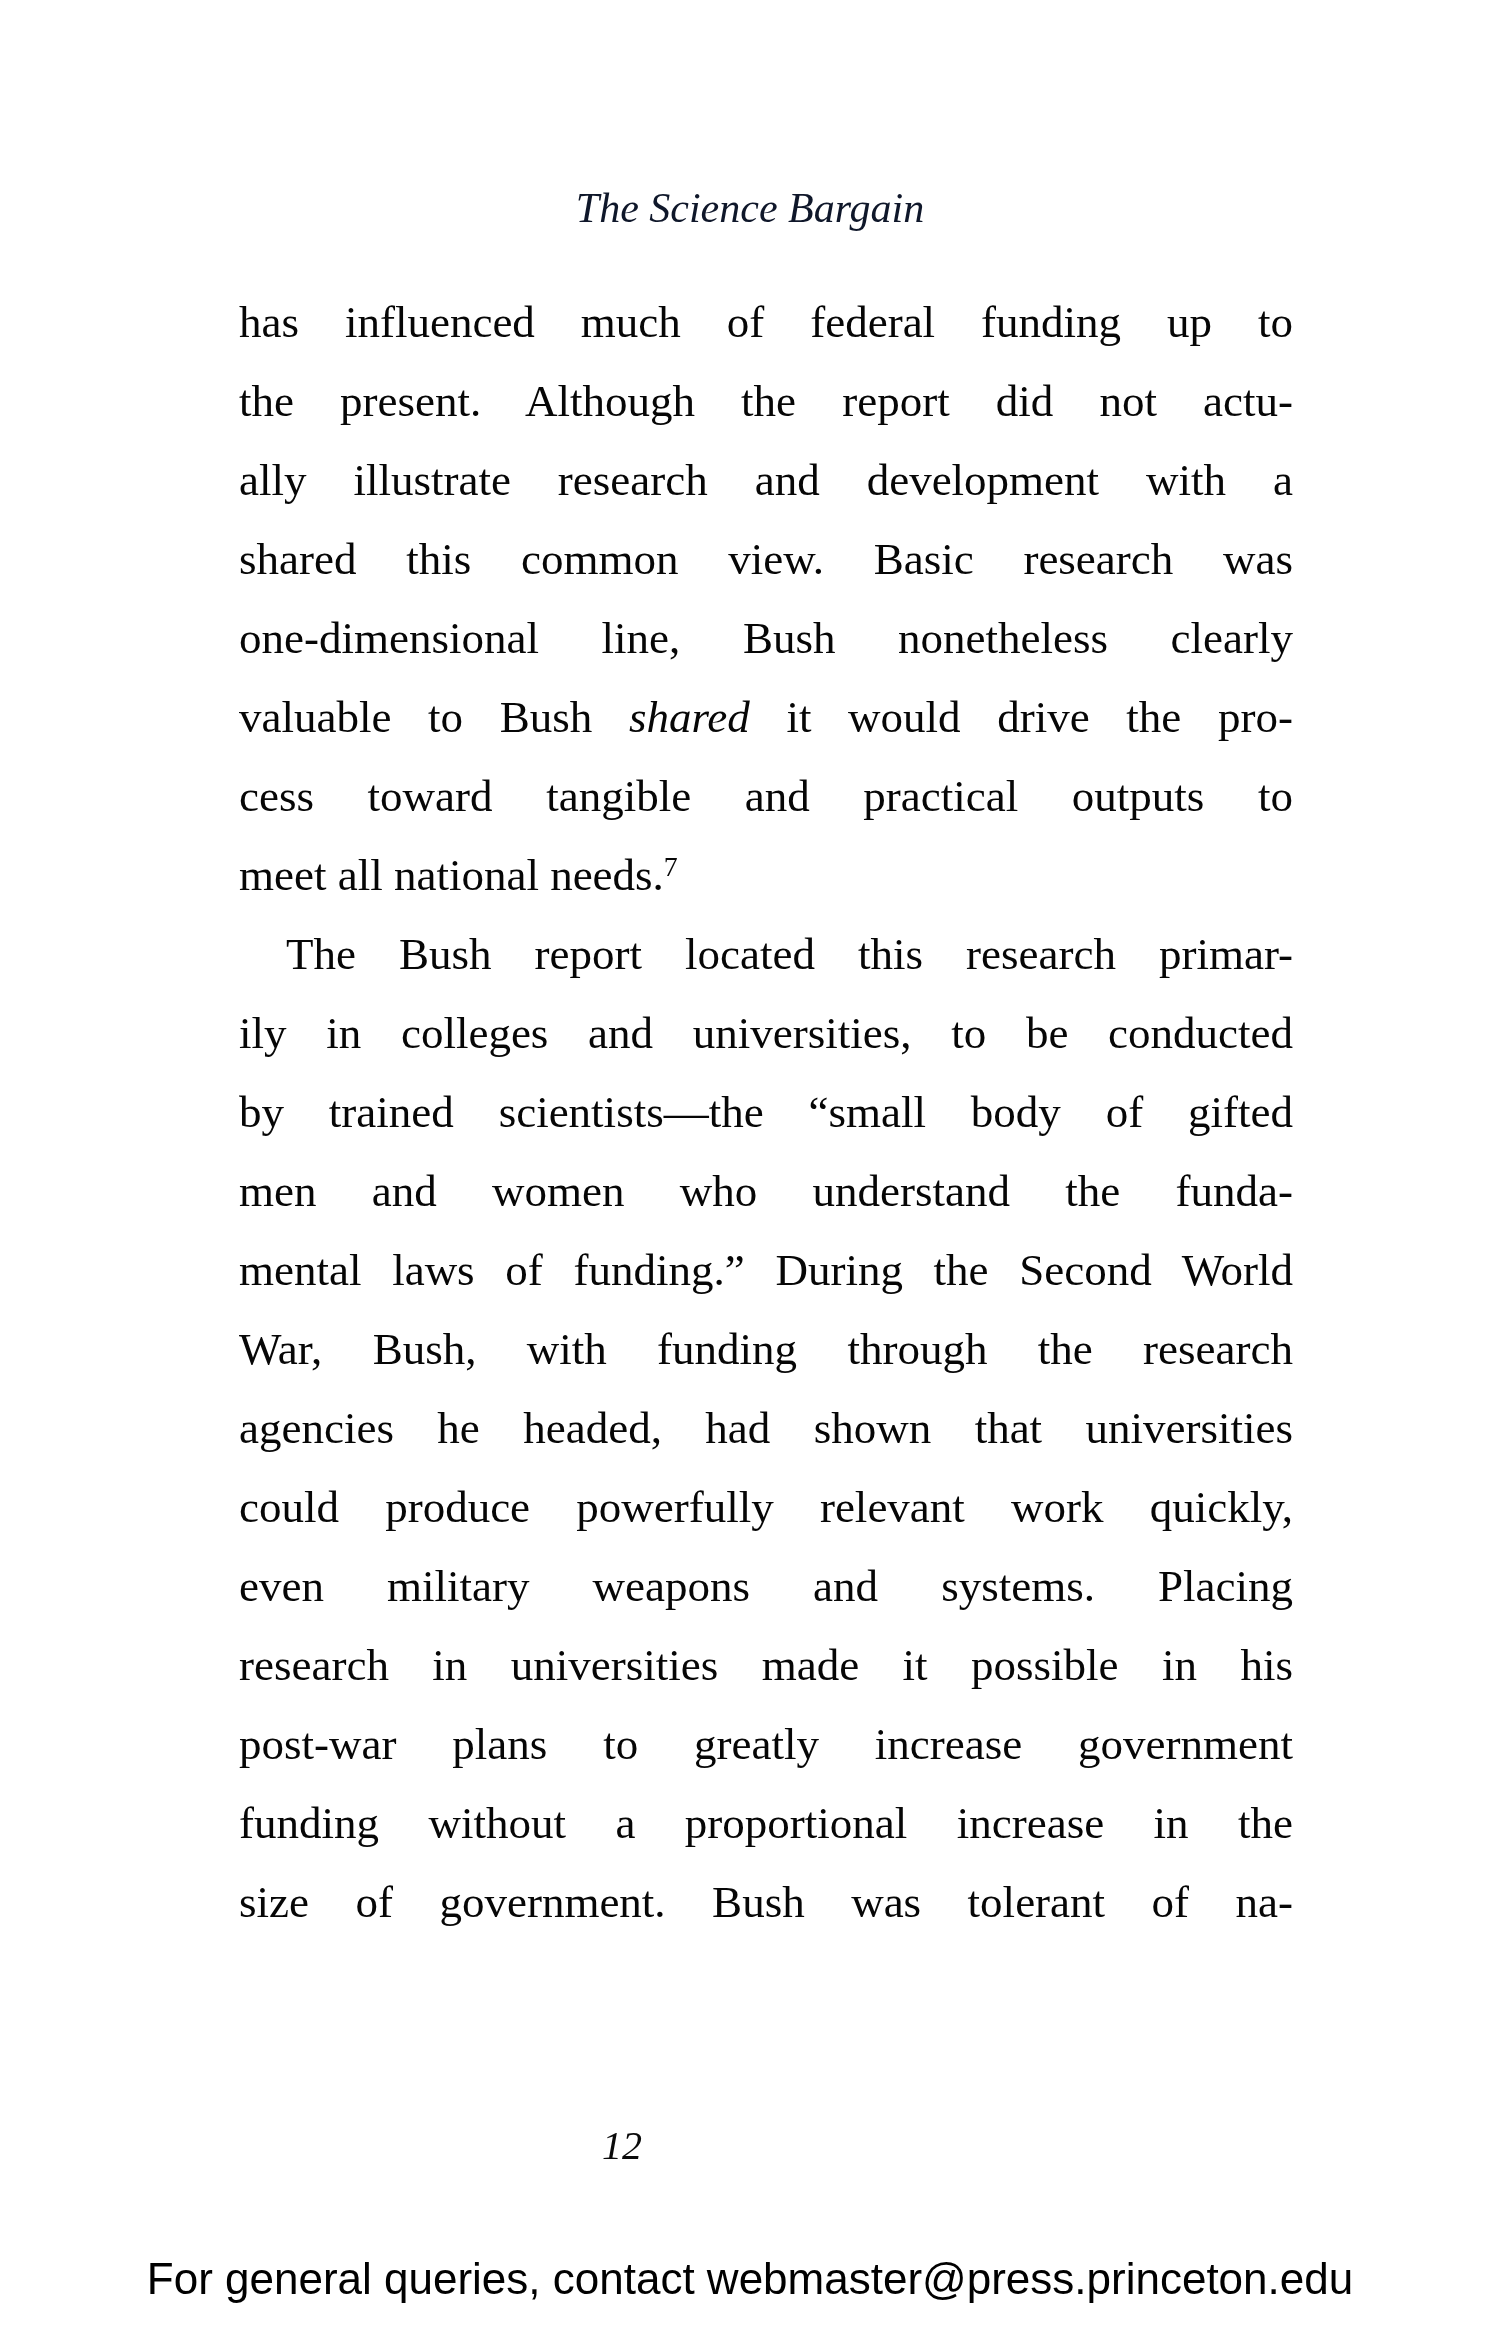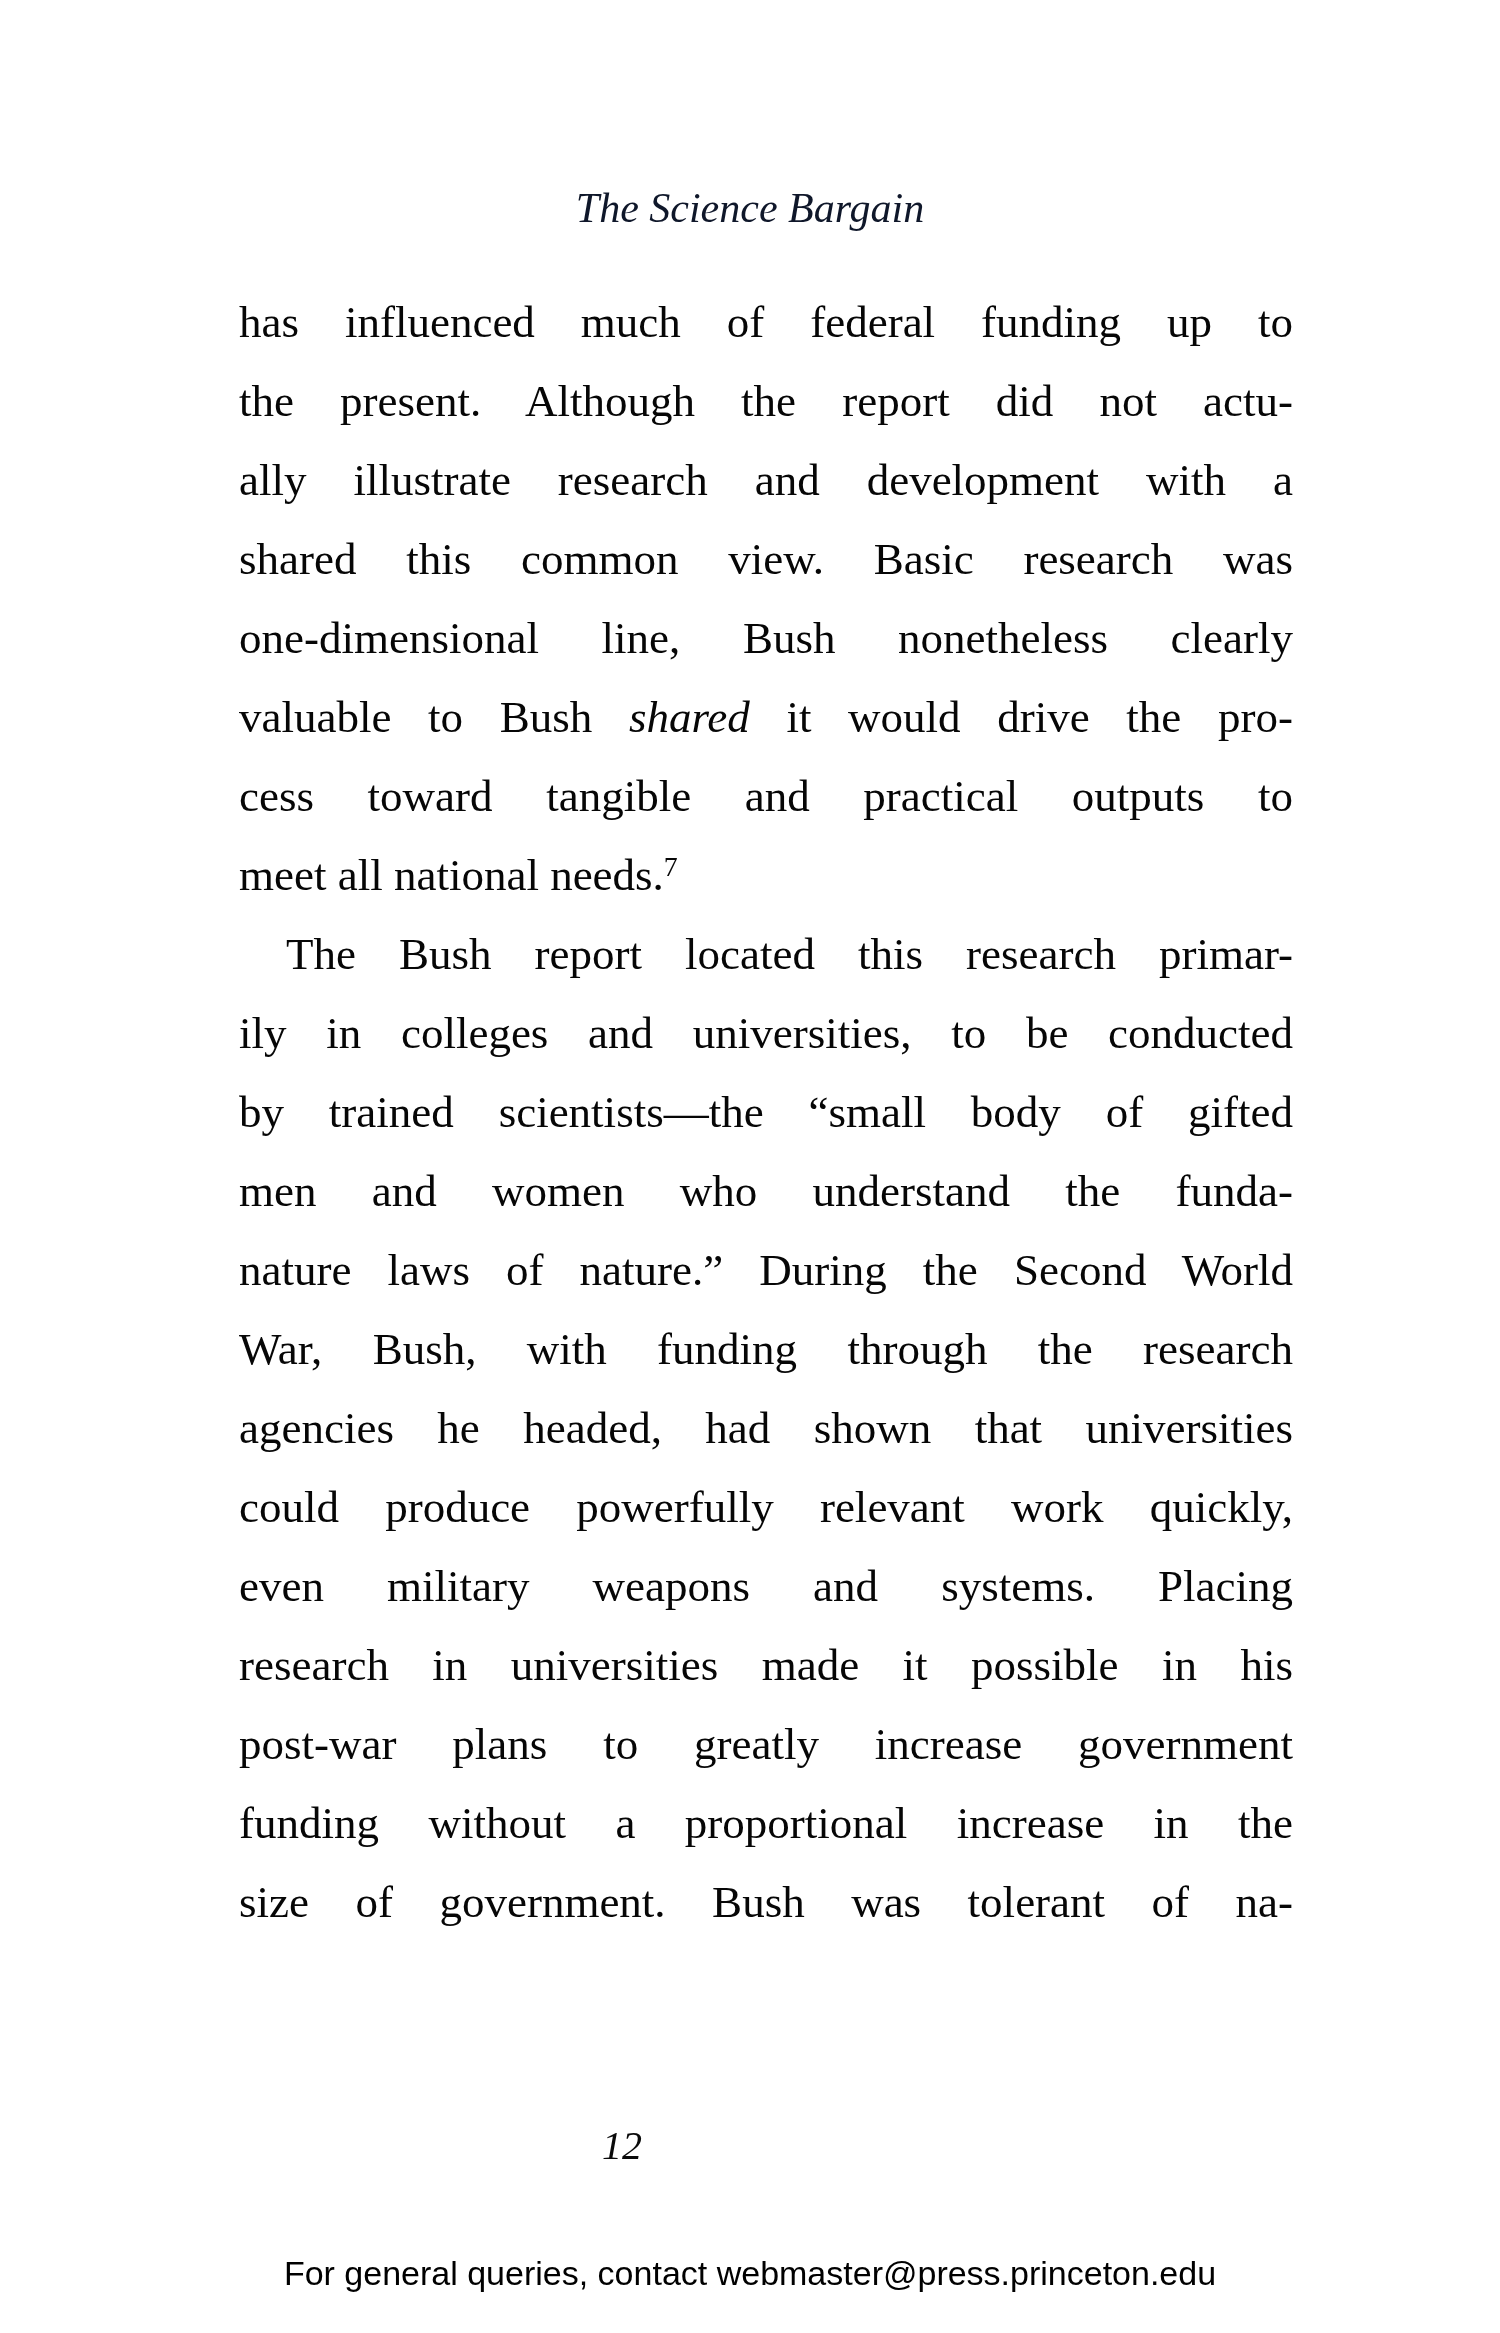--- a/index.html
+++ b/index.html
@@ -83,21 +83,21 @@
   }
 
   
   .footer-contact {
     position: absolute;
     left: 0;
     top: 2254px;
     width: 1500px;
     text-align: center;
     font-family: "Liberation Sans", sans-serif;
-    font-size: 34px;
+    font-size: 44px;
     color: #000000;
     white-space: nowrap;
   }
 </style>
 </head>
 <body>
 
 <div class="page">
 
 
@@ -117,21 +117,21 @@
       <div class="tline">cess toward tangible and practical outputs to</div>
       <div class="tline lastline"><span>meet all national needs.</span><span class="fn">7</span></div>
     </div>
 
     <div class="para para2">
       <div class="para2-lines">
           <div class="tline">The Bush report located this research primar-</div>
           <div class="tline">ily in colleges and universities, to be conducted</div>
           <div class="tline">by trained scientists—the “small body of gifted</div>
           <div class="tline">men and women who understand the funda-</div>
-          <div class="tline">nature laws of nature.” During the Second World</div>
+          <div class="tline">mental laws of funding.” During the Second World</div>
           <div class="tline">War, Bush, with funding through the research</div>
           <div class="tline">agencies he headed, had shown that universities</div>
           <div class="tline">could produce powerfully relevant work quickly,</div>
           <div class="tline">even military weapons and systems. Placing</div>
           <div class="tline">research in universities made it possible in his</div>
           <div class="tline">post-war plans to greatly increase government</div>
           <div class="tline">funding without a proportional increase in the</div>
           <div class="tline">size of government. Bush was tolerant of na-</div>
         </div>
     </div>

